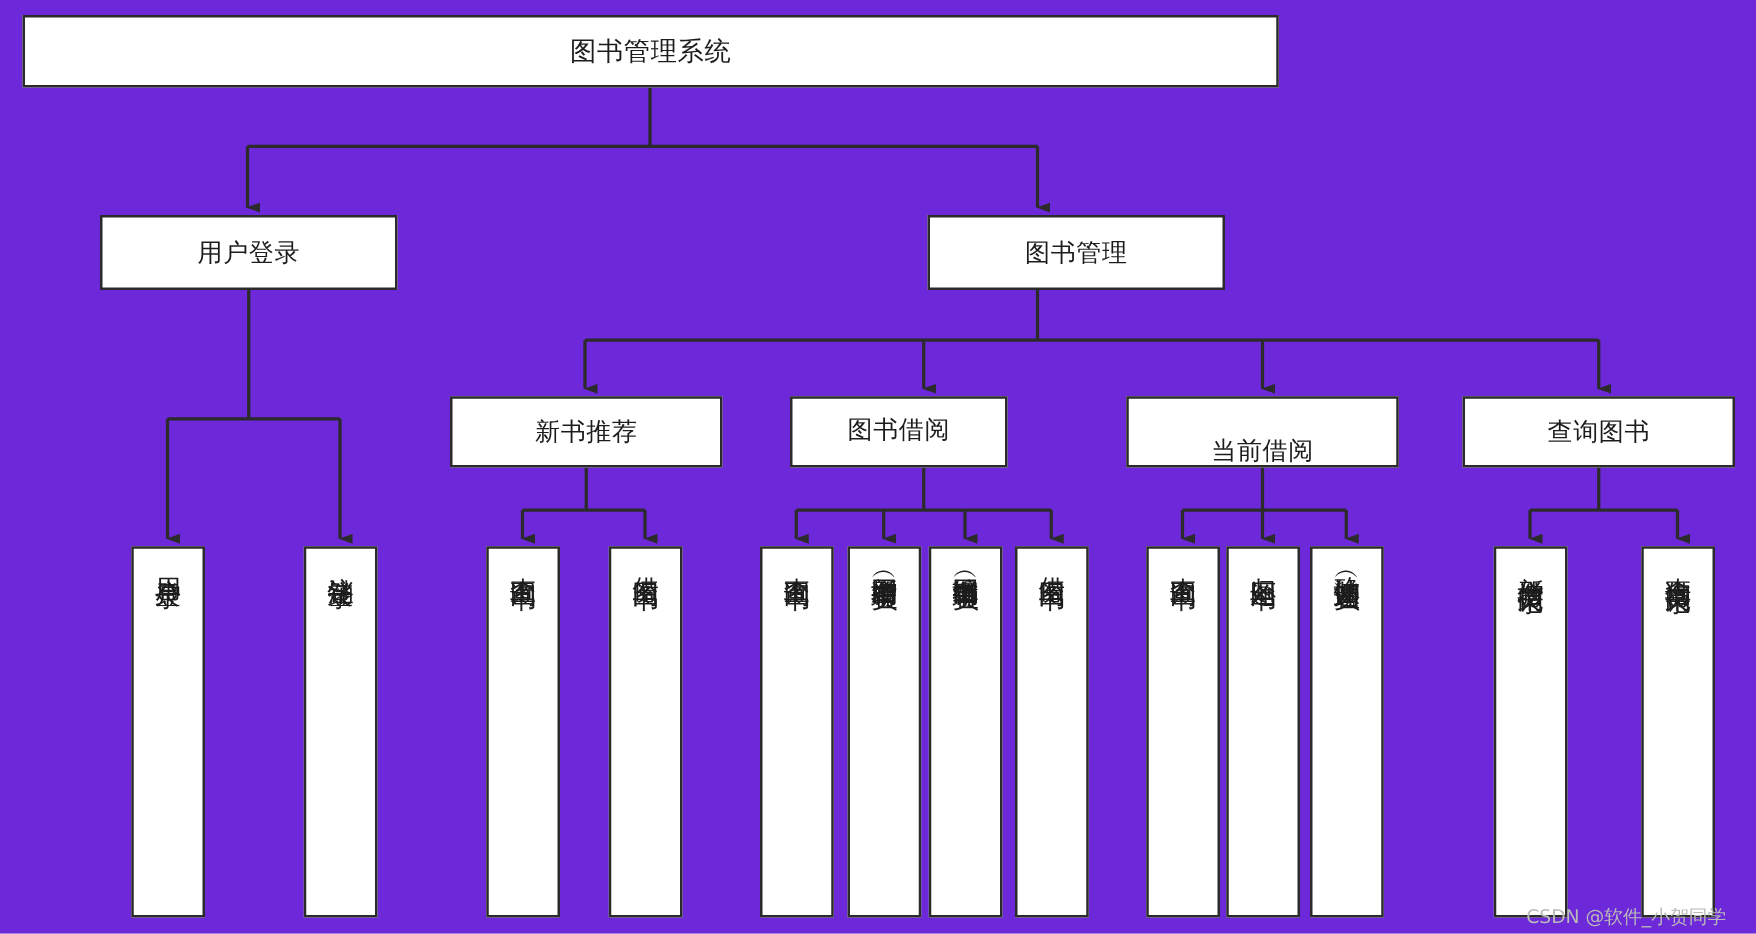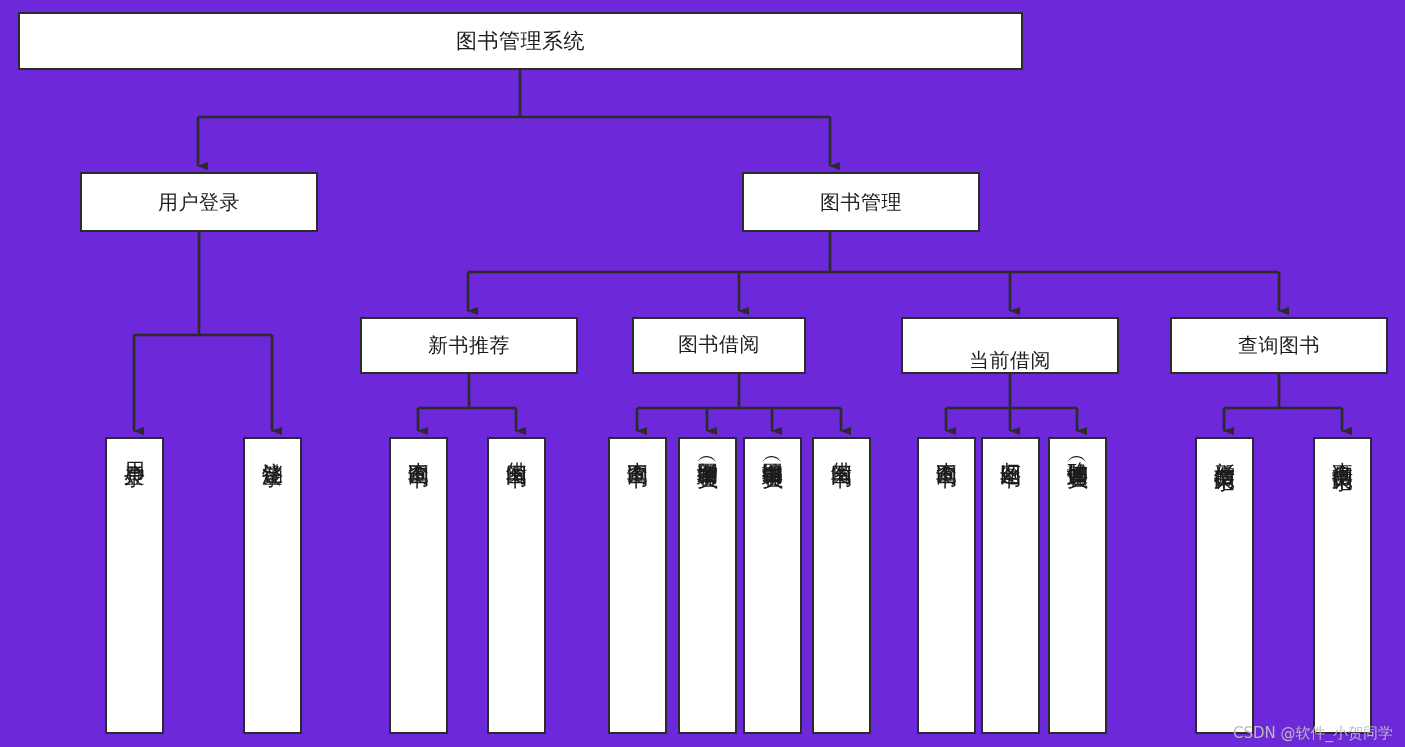--- a/index.html
+++ b/index.html
@@ -57,21 +57,21 @@
     line-height: 1.05;
     letter-spacing: 2px;
     white-space: normal;
     max-height: 286px;
   }
   .node.leaf.tall-text .node-label {
     letter-spacing: 1px;
   }
   #watermark {
     position: absolute;
-    right: 12px;
+    right: 24px;
     bottom: 4px;
     font-size: 15px;
     color: #b9b9b9;
     z-index: 5;
     white-space: nowrap;
     text-align: right;
   }
 </style>
 </head>
 <body>

